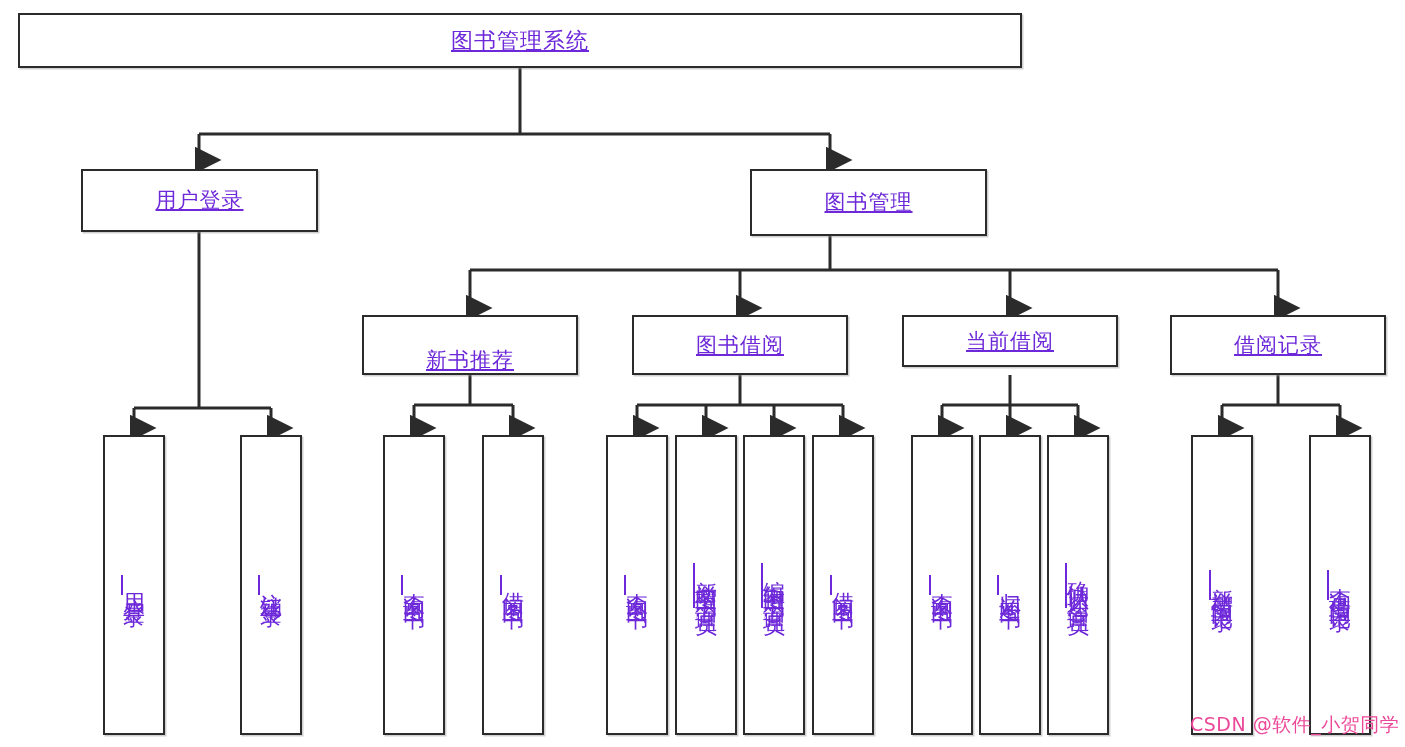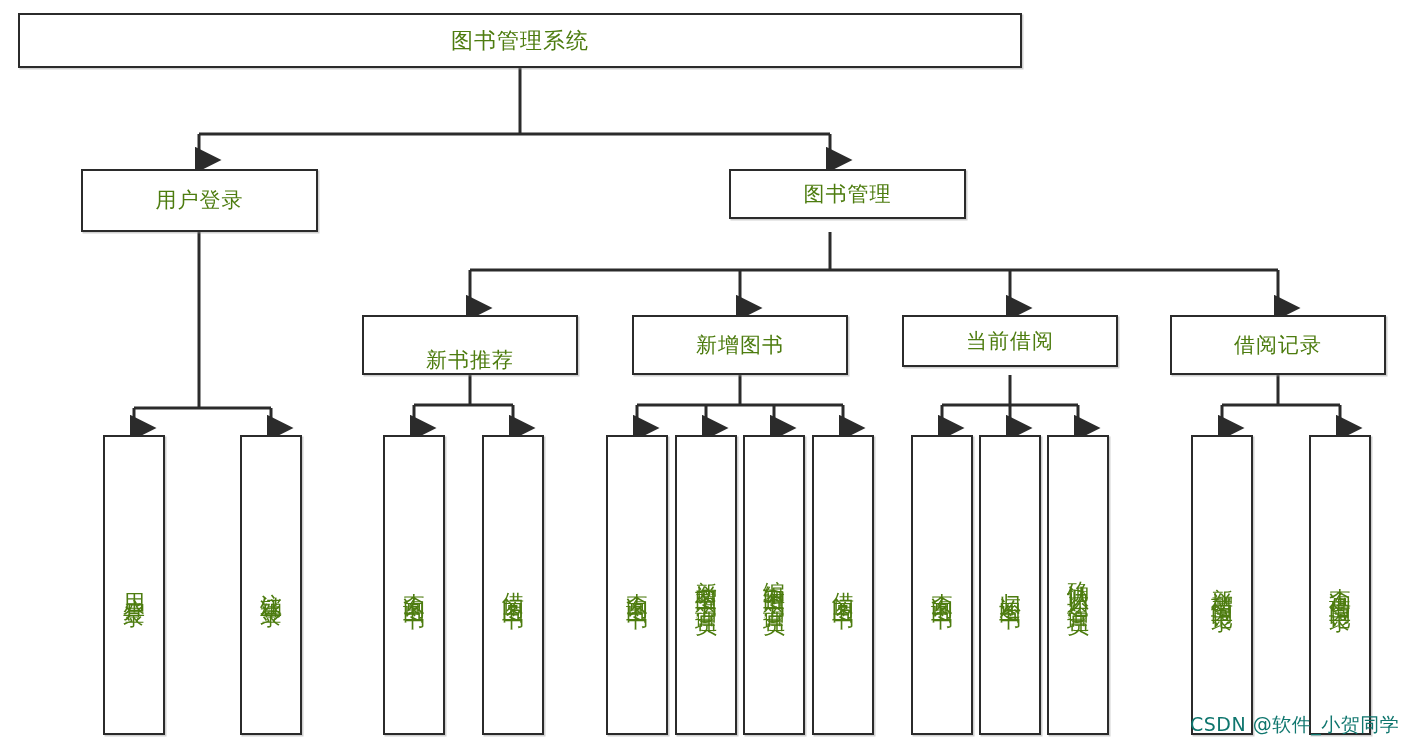--- a/index.html
+++ b/index.html
@@ -27,22 +27,23 @@
     pointer-events: none;
   }
   .node {
     position: absolute;
     box-sizing: border-box;
     border: 2.5px solid #2b2b2b;
     background: #ffffff;
     display: flex;
     align-items: center;
     justify-content: center;
-    color: #4d7c0f;
+    color: #6d28d9;
     box-shadow: 1.5px 1.5px 0 rgba(150,150,150,0.45);
+    text-decoration: underline;
   }
   .node .label {
     display: block;
     text-align: center;
     letter-spacing: 1px;
     line-height: 1.25;
     white-space: pre;
   }
   .node.horizontal .label {
     font-size: 21px;
@@ -61,21 +62,21 @@
     font-size: 22px;
     letter-spacing: 5px;
     line-height: 1;
     white-space: nowrap;
   }
   .watermark {
     position: absolute;
     left: 1190px;
     top: 712px;
     font-size: 19px;
-    color: #0f766e;
+    color: #ec4899;
     letter-spacing: 0.5px;
     white-space: nowrap;
     font-family: "DejaVu Sans", "Liberation Sans", sans-serif;
   }
 </style>
 </head>
 <body>
 
 <div id="canvas">
 
@@ -129,29 +130,29 @@
     </g>
   </svg>
 
   <div class="node root horizontal" style="left:18px; top:13px; width:1004px; height:55px;">
     <span class="label">图书管理系统</span>
   </div>
 
   <div class="node horizontal" style="left:81px; top:169px; width:237px; height:63px;">
     <span class="label">用户登录</span>
   </div>
-  <div class="node horizontal" style="left:729px; top:169px; width:237px; height:50px;">
+  <div class="node horizontal" style="left:750px; top:169px; width:237px; height:67px;">
     <span class="label">图书管理</span>
   </div>
 
   <div class="node horizontal" style="left:362px; top:315px; width:216px; height:60px;align-items:flex-end;">
     <span class="label">新书推荐</span>
   </div>
   <div class="node horizontal" style="left:632px; top:315px; width:216px; height:60px;">
-    <span class="label">新增图书</span>
+    <span class="label">图书借阅</span>
   </div>
   <div class="node horizontal" style="left:902px; top:315px; width:216px; height:52px;">
     <span class="label">当前借阅</span>
   </div>
   <div class="node horizontal" style="left:1170px; top:315px; width:216px; height:60px;">
     <span class="label">借阅记录</span>
   </div>
 
   <div class="node vertical" style="left:103px; top:435px; width:62px; height:300px;">
     <span class="label">用户登录</span>

